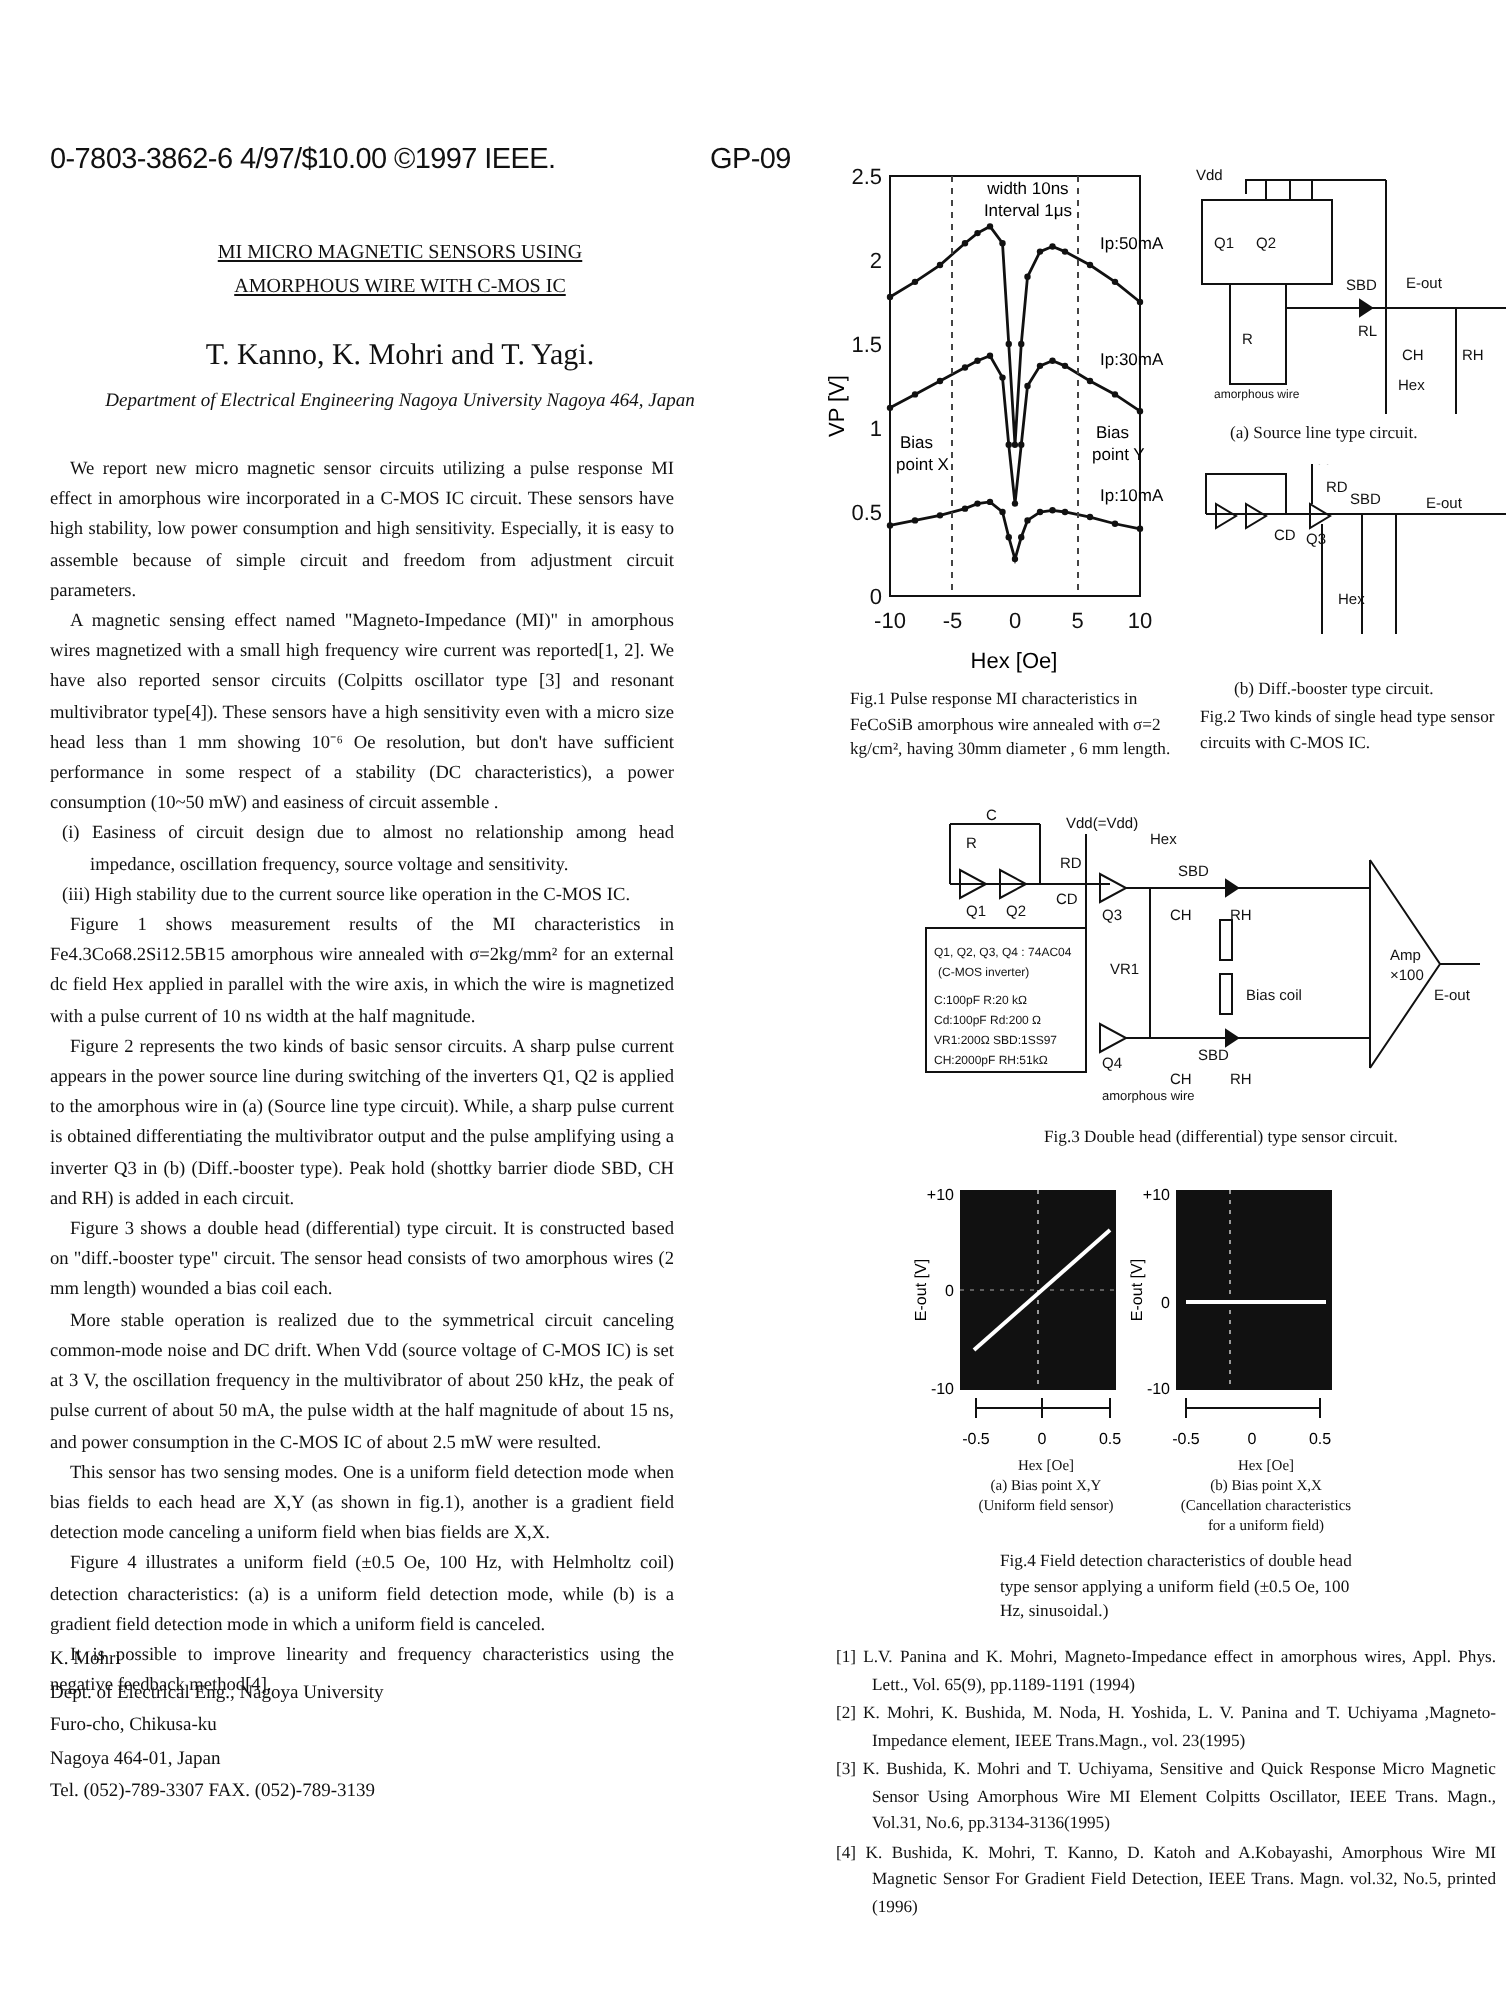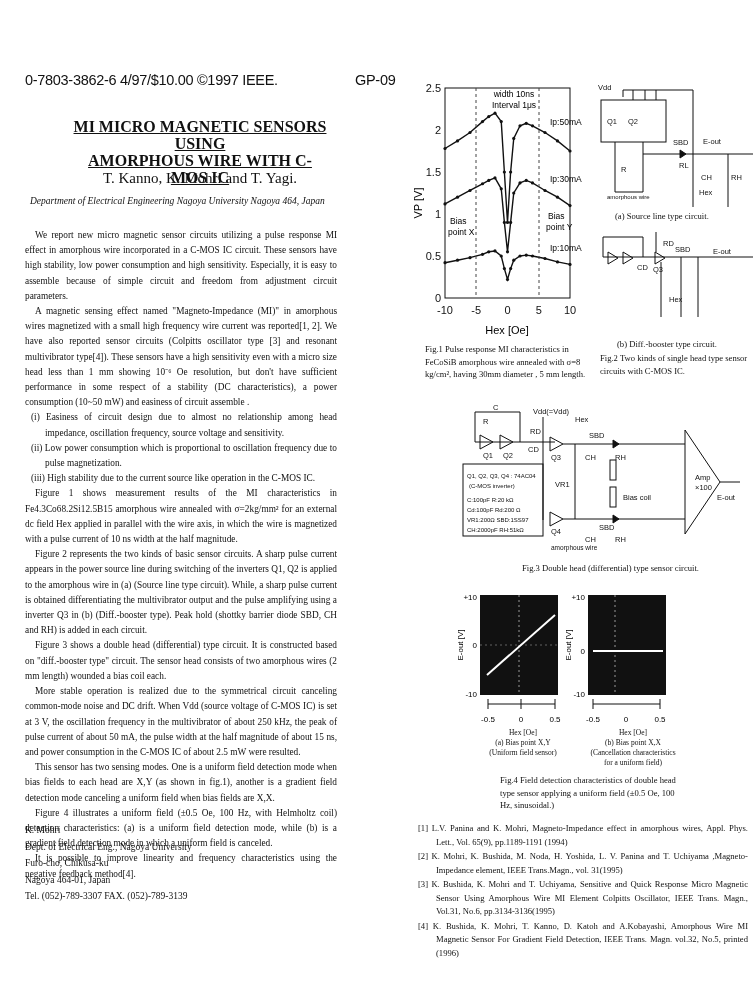--- a/index.html
+++ b/index.html
@@ -1,21 +1,21 @@
 <!DOCTYPE html>
 <html><head>
 <meta charset="utf-8">
 <style>
   html,body{margin:0;padding:0;background:#fff;}
   body{width:755px;height:1000px;position:relative;overflow:hidden;color:#111;font-family:"Liberation Serif",serif;}
   .abs{position:absolute;}
   .hdr{font-family:"Liberation Sans",sans-serif;font-size:14.5px;letter-spacing:-0.3px;}
-  .title{left:70px;width:260px;text-align:center;font-size:16px;line-height:17px;text-decoration:underline;top:118px;font-weight:bold;}
+  .title{left:70px;width:260px;text-align:center;font-size:10px;line-height:17px;text-decoration:underline;top:118px;}
   .authors{left:90px;width:220px;text-align:center;font-size:15px;top:170px;}
-  .dept{left:30px;width:340px;font-size:9.5px;font-style:italic;top:196px;}
+  .dept{left:30px;width:340px;text-align:center;font-size:9.5px;font-style:italic;top:196px;}
   .body{left:25px;width:312px;font-size:9.3px;line-height:15.2px;text-align:justify;}
   .body p{margin:0;text-indent:10px;}
   .body .li{padding-left:20px;text-indent:-14px;}
   .addr{left:25px;font-size:9.5px;line-height:16.5px;top:822px;}
   .refs{left:418px;width:330px;font-size:8.6px;line-height:13.5px;top:822px;}
   .refs .r{padding-left:18px;text-indent:-18px;margin-bottom:1px;text-align:justify;}
   .cap{font-size:8.6px;line-height:12.5px;}
   svg text{font-family:"Liberation Sans",sans-serif;}
 </style>
 </head>
@@ -28,42 +28,41 @@
   <div>MI MICRO MAGNETIC SENSORS USING</div>
   <div>AMORPHOUS WIRE WITH C-MOS IC</div>
 </div>
 <div class="abs authors">T. Kanno,   K. Mohri   and   T. Yagi.</div>
 <div class="abs dept">Department of Electrical Engineering   Nagoya University   Nagoya 464,   Japan</div>
 
 <div class="abs body" style="top:228px;">
   <p>We report new micro magnetic sensor circuits utilizing a pulse response MI effect in amorphous wire incorporated in a C-MOS IC circuit. These sensors have high stability, low power consumption and high sensitivity. Especially, it is easy to assemble because of simple circuit and freedom from adjustment circuit parameters.</p>
   <p>A magnetic sensing effect named "Magneto-Impedance (MI)" in amorphous wires magnetized with a small high frequency wire current was reported[1, 2]. We have also reported sensor circuits (Colpitts oscillator type [3] and resonant multivibrator type[4]). These sensors have a high sensitivity even with a micro size head less than 1 mm showing 10⁻⁶ Oe resolution, but don't have sufficient performance in some respect of a stability (DC characteristics), a power consumption (10~50 mW) and easiness of circuit assemble .</p>
   <p class="li">(i)  Easiness of circuit design due to almost no relationship among head impedance, oscillation frequency, source voltage and sensitivity.</p>
-  <p class="li">(ii)  Low power consumption which is proportional to oscillation frequency due to pulse magnetization.</p>
   <p class="li">(iii) High stability due to the current source like operation in the C-MOS IC.</p>
   <p>Figure 1 shows measurement results of the MI characteristics in Fe4.3Co68.2Si12.5B15 amorphous wire annealed with σ=2kg/mm² for an external dc field Hex applied in parallel with the wire axis, in which the wire is magnetized with a pulse current of 10 ns width at the half magnitude.</p>
   <p>Figure 2 represents the two kinds of basic sensor circuits. A sharp pulse current appears in the power source line during switching of the inverters Q1, Q2 is applied to the amorphous wire in (a) (Source line type circuit). While, a sharp pulse current is obtained differentiating the multivibrator output and the pulse amplifying using a inverter Q3 in (b) (Diff.-booster type). Peak hold (shottky barrier diode SBD, CH and RH) is added in each circuit.</p>
   <p>Figure 3 shows a double head (differential) type circuit. It is constructed based on "diff.-booster type" circuit. The sensor head consists of two amorphous wires (2 mm length) wounded a bias coil each.</p>
   <p>More stable operation is realized due to the symmetrical circuit canceling common-mode noise and DC drift. When Vdd (source voltage of C-MOS IC) is set at 3 V, the oscillation frequency in the multivibrator of about 250 kHz, the peak of pulse current of about 50 mA, the pulse width at the half magnitude of about 15 ns, and power consumption in the C-MOS IC of about 2.5 mW were resulted.</p>
   <p>This sensor has two sensing modes. One is a uniform field detection mode when bias fields to each head are X,Y (as shown in fig.1), another is a gradient field detection mode canceling a uniform field when bias fields are X,X.</p>
   <p>Figure 4 illustrates a uniform field (±0.5 Oe, 100 Hz, with Helmholtz coil) detection characteristics: (a) is a uniform field detection mode, while (b) is a gradient field detection mode in which a uniform field is canceled.</p>
   <p>It is possible to improve linearity and frequency characteristics using the negative feedback method[4].</p>
 </div>
 
 <div class="abs addr">
   <div>K. Mohri</div>
   <div>Dept. of Electrical Eng., Nagoya University</div>
   <div>Furo-cho, Chikusa-ku</div>
   <div>Nagoya 464-01, Japan</div>
   <div>Tel. (052)-789-3307     FAX. (052)-789-3139</div>
 </div>
 
 <div class="abs refs">
   <div class="r">[1]  L.V. Panina and K. Mohri, Magneto-Impedance effect in amorphous wires, Appl. Phys. Lett., Vol. 65(9), pp.1189-1191 (1994)</div>
-  <div class="r">[2]  K. Mohri, K. Bushida, M. Noda, H. Yoshida, L. V. Panina and T. Uchiyama ,Magneto-Impedance element, IEEE Trans.Magn., vol. 31(1995)</div>
+  <div class="r">[2]  K. Mohri, K. Bushida, M. Noda, H. Yoshida, L. V. Panina and T. Uchiyama ,Magneto-Impedance element, IEEE Trans.Magn., vol. 23(1995)</div>
   <div class="r">[3]  K. Bushida, K. Mohri and T. Uchiyama, Sensitive and Quick Response Micro Magnetic Sensor Using Amorphous Wire MI Element Colpitts Oscillator, IEEE Trans. Magn., Vol.31, No.6, pp.3134-3136(1995)</div>
   <div class="r">[4]  K. Bushida, K. Mohri, T. Kanno, D. Katoh and A.Kobayashi, Amorphous Wire MI Magnetic Sensor For Gradient Field Detection, IEEE Trans. Magn. vol.32, No.5, printed (1996)</div>
 </div>
 
 <svg class="abs" style="left:400px;top:78px;" width="190" height="260">
   <g id="fig1-axes" stroke="#111" fill="none" stroke-width="1">
     <rect x="45" y="10" width="125" height="210"></rect>
   </g>
   <g id="fig1-ticks" font-size="11" fill="#111">
       <text x="41" y="224" text-anchor="end">0</text>
@@ -141,21 +140,21 @@
   <line x1="139" y1="10" x2="139" y2="220" stroke="#444" stroke-dasharray="3,3"></line>
   <text x="114" y="19" font-size="8.5" text-anchor="middle">width 10ns</text>
   <text x="114" y="30" font-size="8.5" text-anchor="middle">Interval 1μs</text>
   <text x="50" y="146" font-size="8.5">Bias</text>
   <text x="48" y="157" font-size="8.5">point X</text>
   <text x="148" y="141" font-size="8.5">Bias</text>
   <text x="146" y="152" font-size="8.5">point Y</text>
   <text x="22" y="125" font-size="11" transform="rotate(-90 22 125)" text-anchor="middle">VP [V]</text>
   <text x="107" y="256" font-size="11" text-anchor="middle">Hex [Oe]</text>
 </svg>
-<div class="abs cap" style="left:425px;top:343px;width:165px;">Fig.1 Pulse response MI characteristics in FeCoSiB amorphous wire annealed with σ=8 kg/cm², having 30mm diameter , 5 mm length.</div>
+<div class="abs cap" style="left:425px;top:343px;width:165px;">Fig.1 Pulse response MI characteristics in FeCoSiB amorphous wire annealed with σ=2 kg/cm², having 30mm diameter , 6 mm length.</div>
 
 <svg class="abs" style="left:593px;top:82px;" width="160" height="140" stroke="#111" fill="none" stroke-width="1">
   <rect x="8" y="18" width="65" height="42"></rect>
   <polyline points="30,15 30,8 100,8"></polyline>
   <line x1="40" y1="8" x2="40" y2="18"></line>
     <line x1="52" y1="8" x2="52" y2="18"></line>
     <line x1="63" y1="8" x2="63" y2="18"></line>
   <polyline points="22,60 22,110 50,110 50,60"></polyline>
   <line x1="50" y1="72" x2="160" y2="72"></line>
   <line x1="100" y1="8" x2="100" y2="125"></line>

